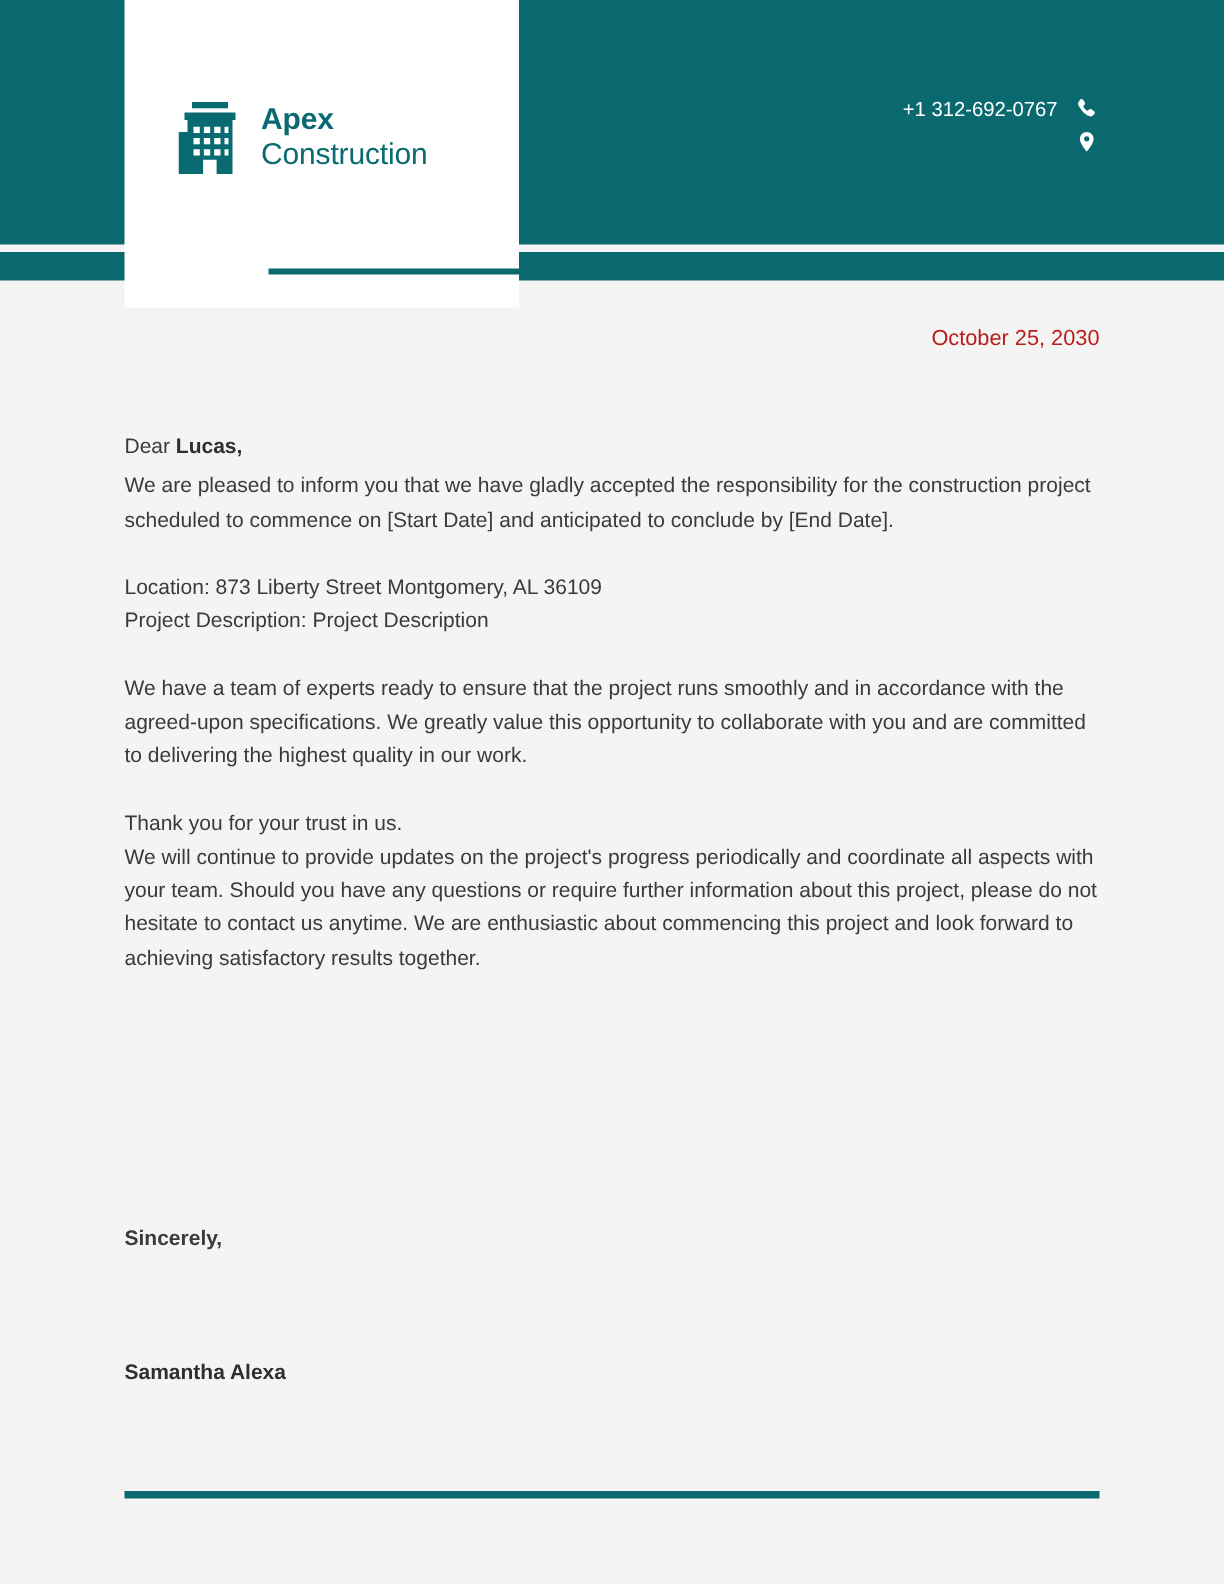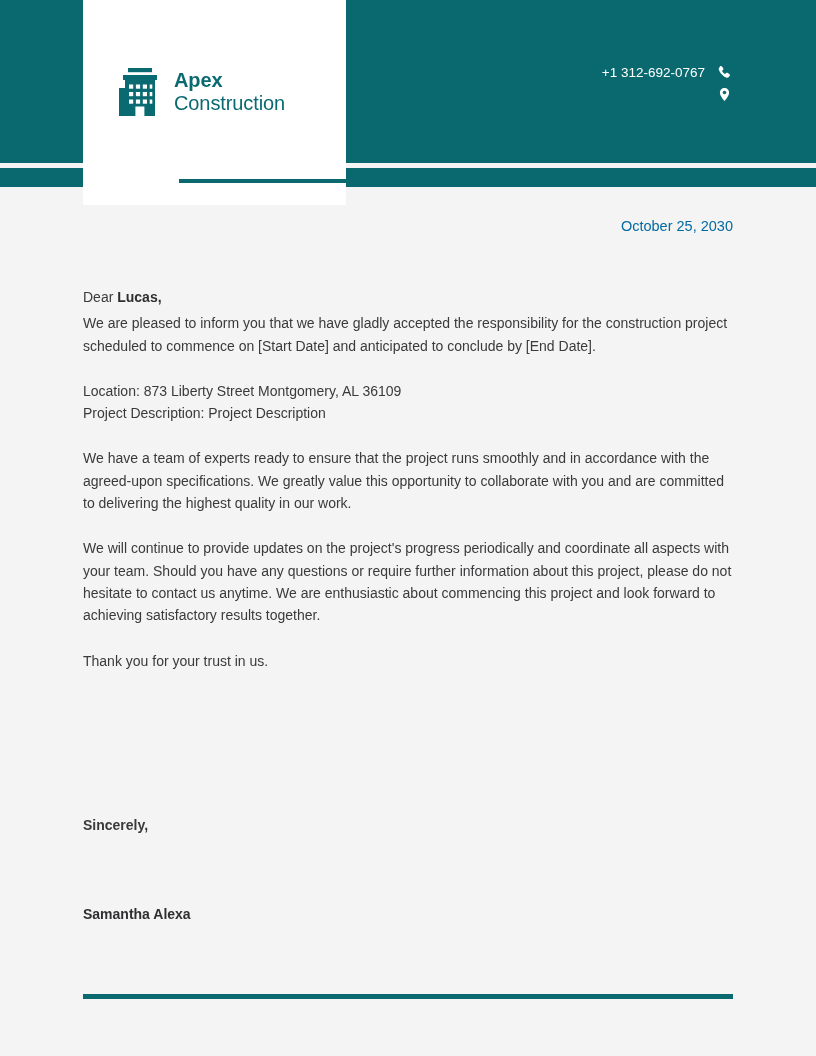--- a/index.html
+++ b/index.html
@@ -96,21 +96,21 @@
     width: 15px; height: 15px;
     flex: none;
     display: block;
   }
 
   
   .date {
     position: absolute;
     right: 83px; top: 218px;
     font-size: 14.5px;
-    color: #0369a1;
+    color: #b91c1c;
   }
   .sheet {
     position: absolute;
     left: 83px; top: 286px;
     width: 651px;
   }
   .p {
     font-size: 14px;
     line-height: 22.3px;
     margin: 0 0 23px 0;
@@ -225,22 +225,22 @@
 
   <p class="p">We are pleased to inform you that we have gladly accepted the responsibility for the construction project scheduled to commence on [Start Date] and anticipated to conclude by [End Date].</p>
 
   <div class="details">
     <div class="row">Location: 873 Liberty Street Montgomery, AL 36109</div>
     <div class="row">Project Description: Project Description</div>
   </div>
 
   <p class="p">We have a team of experts ready to ensure that the project runs smoothly and in accordance with the agreed-upon specifications. We greatly value this opportunity to collaborate with you and are committed to delivering the highest quality in our work.</p>
 
+  <p class="p thanks">Thank you for your trust in us.</p>
+
   <p class="p">We will continue to provide updates on the project's progress periodically and coordinate all aspects with your team. Should you have any questions or require further information about this project, please do not hesitate to contact us anytime. We are enthusiastic about commencing this project and look forward to achieving satisfactory results together.</p>
-
-  <p class="p thanks">Thank you for your trust in us.</p>
 
 </div>
 
 <div class="sincerely">Sincerely,</div>
 <div class="signer">Samantha Alexa</div>
 
 <div class="footer-rule"></div>
 
 </body></html>

